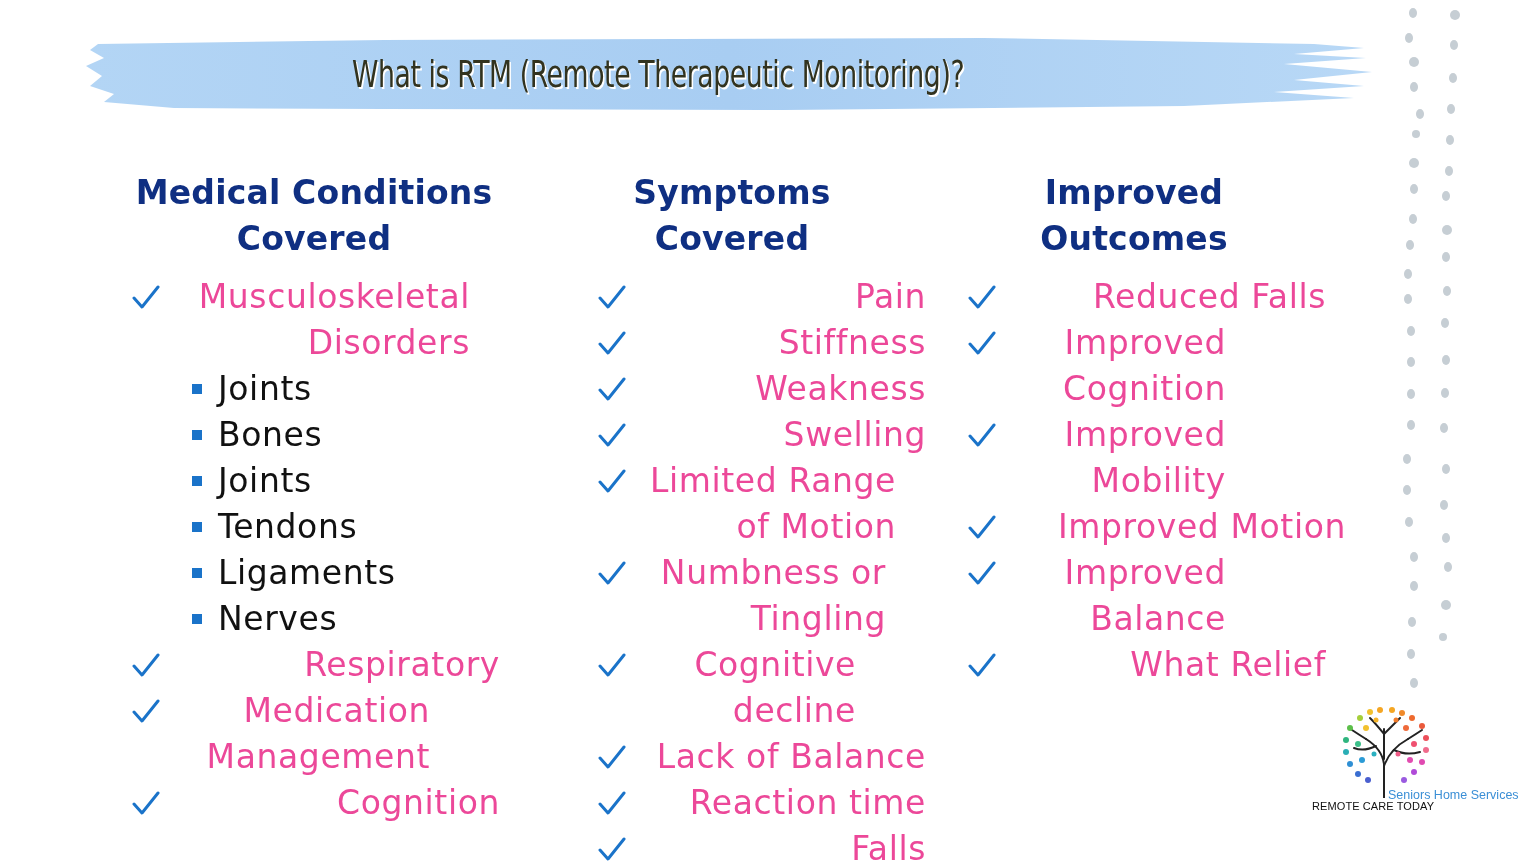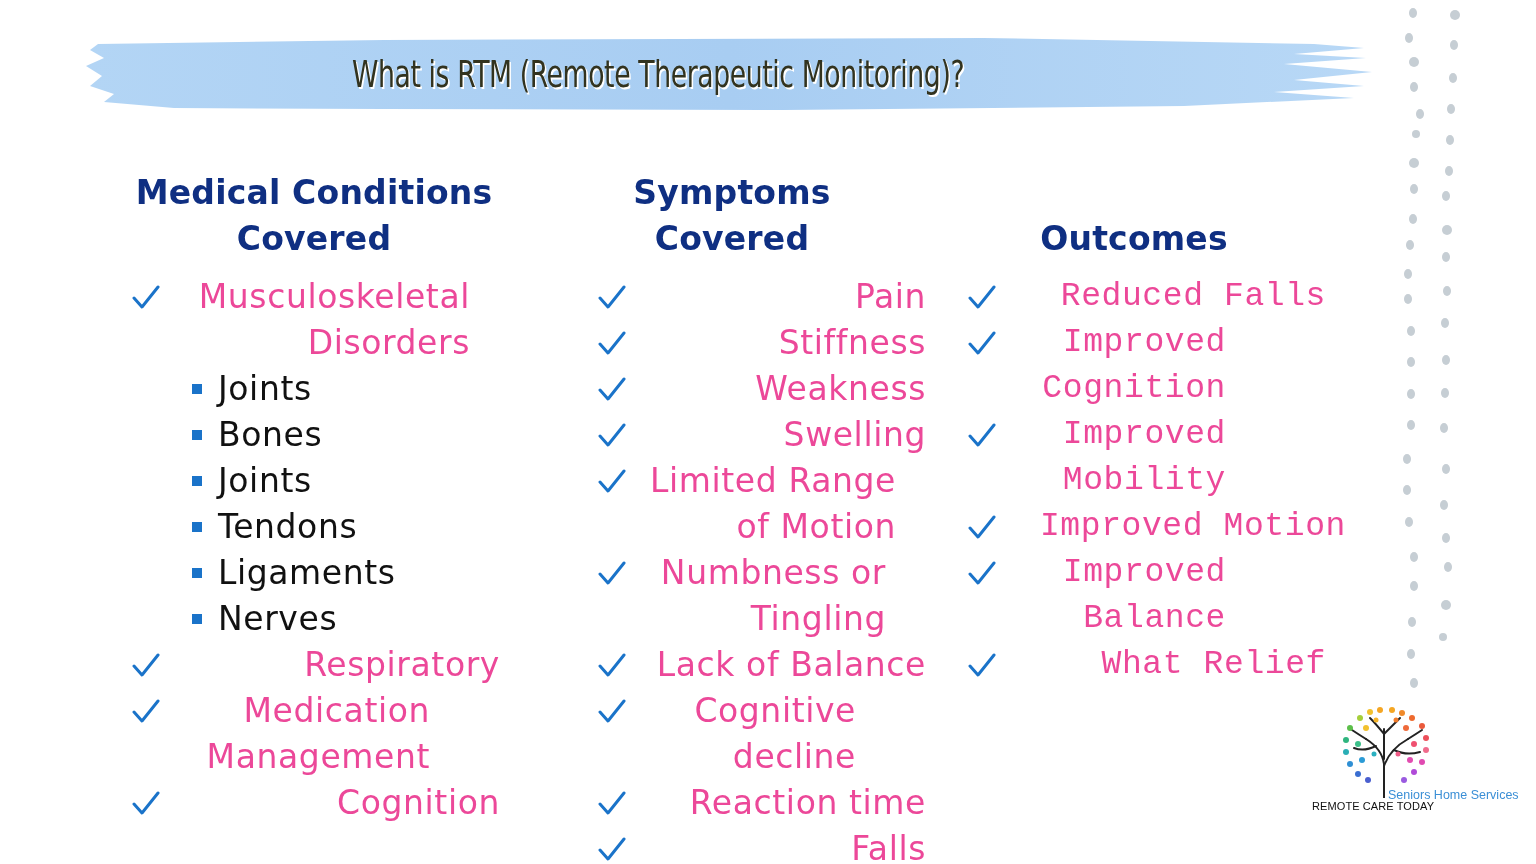--- a/index.html
+++ b/index.html
@@ -39,21 +39,21 @@
       font-family: "DejaVu Sans", sans-serif; font-weight: normal;
       font-size: 33px; line-height: 46px; color: #ec4899;
       letter-spacing: 0.6px;
       text-align: right;
     }
     li.item .check {
       position: absolute; left: 2px; top: 10px; width: 28px; height: 26px;
     }
     li.item.wrap-1 { width: 340px; }
     .col-2 li.item { width: 330px; }
-    .col-3 li.item { width: 360px; font-family: Liberation Mono, monospace; }
+    .col-3 li.item { width: 360px; }
 
     ul.sub { list-style: none; }
     li.subitem {
       position: relative; padding-left: 88px;
       font-family: "DejaVu Sans", sans-serif;
       font-size: 33px; line-height: 46px; color: #111111; letter-spacing: 0.6px;
     }
     li.subitem .sq {
       position: absolute; left: 62px; top: 18px; width: 10px; height: 10px; background: #1a73c9;
     }
@@ -147,38 +147,38 @@
         </svg><span>Weakness</span></li>
     <li class="item"><svg class="check" viewBox="0 0 28 26">
           <path d="M2,14 L10,23 L26,3" stroke="#1a73c9" stroke-width="3" fill="none" stroke-linecap="round" stroke-linejoin="round"></path>
         </svg><span>Swelling</span></li>
     <li class="item" style="width:300px;"><svg class="check" viewBox="0 0 28 26">
           <path d="M2,14 L10,23 L26,3" stroke="#1a73c9" stroke-width="3" fill="none" stroke-linecap="round" stroke-linejoin="round"></path>
         </svg><span>Limited Range of Motion</span></li>
     <li class="item" style="width:290px;"><svg class="check" viewBox="0 0 28 26">
           <path d="M2,14 L10,23 L26,3" stroke="#1a73c9" stroke-width="3" fill="none" stroke-linecap="round" stroke-linejoin="round"></path>
         </svg><span>Numbness or Tingling</span></li>
+    <li class="item" style="width:260px;"><svg class="check" viewBox="0 0 28 26">
+          <path d="M2,14 L10,23 L26,3" stroke="#1a73c9" stroke-width="3" fill="none" stroke-linecap="round" stroke-linejoin="round"></path>
+        </svg><span>Cognitive decline</span></li>
     <li class="item"><svg class="check" viewBox="0 0 28 26">
           <path d="M2,14 L10,23 L26,3" stroke="#1a73c9" stroke-width="3" fill="none" stroke-linecap="round" stroke-linejoin="round"></path>
         </svg><span>Lack of Balance</span></li>
-    <li class="item" style="width:260px;"><svg class="check" viewBox="0 0 28 26">
-          <path d="M2,14 L10,23 L26,3" stroke="#1a73c9" stroke-width="3" fill="none" stroke-linecap="round" stroke-linejoin="round"></path>
-        </svg><span>Cognitive decline</span></li>
     <li class="item"><svg class="check" viewBox="0 0 28 26">
           <path d="M2,14 L10,23 L26,3" stroke="#1a73c9" stroke-width="3" fill="none" stroke-linecap="round" stroke-linejoin="round"></path>
         </svg><span>Reaction time</span></li>
     <li class="item"><svg class="check" viewBox="0 0 28 26">
           <path d="M2,14 L10,23 L26,3" stroke="#1a73c9" stroke-width="3" fill="none" stroke-linecap="round" stroke-linejoin="round"></path>
         </svg><span>Falls</span></li>
   </ul>
 </section>
 
 <section class="col col-3">
   <h2 class="col-heading">
-    <br>
+    <span>Improved</span><br>
     <span>Outcomes</span>
   </h2>
   <ul class="items">
     <li class="item"><svg class="check" viewBox="0 0 28 26">
           <path d="M2,14 L10,23 L26,3" stroke="#1a73c9" stroke-width="3" fill="none" stroke-linecap="round" stroke-linejoin="round"></path>
         </svg><span>Reduced Falls</span></li>
     <li class="item" style="width:260px;"><svg class="check" viewBox="0 0 28 26">
           <path d="M2,14 L10,23 L26,3" stroke="#1a73c9" stroke-width="3" fill="none" stroke-linecap="round" stroke-linejoin="round"></path>
         </svg><span>Improved Cognition</span></li>
     <li class="item" style="width:260px;"><svg class="check" viewBox="0 0 28 26">

